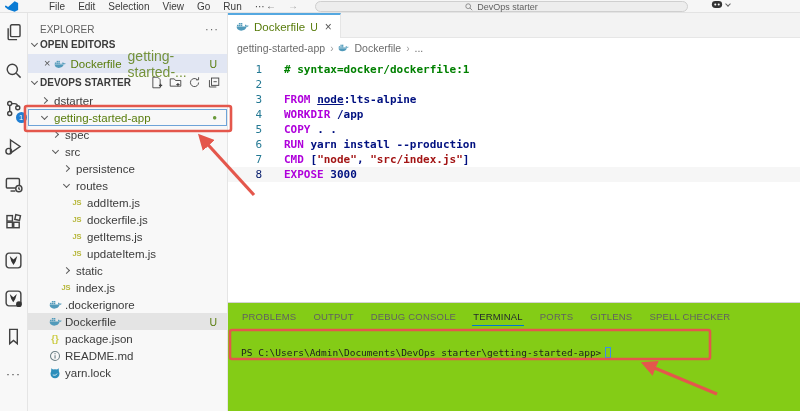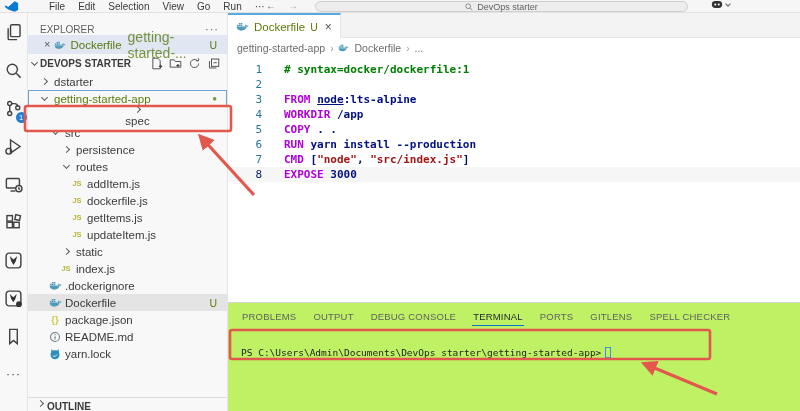--- a/index.html
+++ b/index.html
@@ -70,21 +70,21 @@
   .breadcrumb { height:20px; display:flex; align-items:center; gap:5px; padding-left:9px; font-size:10.5px; color:#6c6c6c; }
   .breadcrumb .sep { color:#9a9a9a; font-size:10px; }
   .code { font-family:"DejaVu Sans Mono","Liberation Mono",monospace; font-size:11px; line-height:15px; padding-top:4px; }
   .code-line { display:flex; height:15px; white-space:pre; }
   .code-line.active { background:rgba(0,0,0,0.035); }
   .ln { width:34px; text-align:right; color:#237893; flex:0 0 auto; }
   .code-line.active .ln { color:#0b216f; }
   .lc { margin-left:22px;font-weight:bold; }
   .tk-link { text-decoration:underline; }
   
-  .panel { position:absolute; left:0; top:289px; width:572px; height:109px; border-top:1px solid #d4d4d4; background:#bef264; }
+  .panel { position:absolute; left:0; top:289px; width:572px; height:109px; border-top:1px solid #d4d4d4; background:#84cc16; }
   .panel-tabs { height:25px; display:flex; align-items:center; gap:15px; padding-left:13px;
     font-size:9.5px; color:#616161; letter-spacing:.2px; }
   .panel-tab { padding:5px 1px 3px; border-bottom:1px solid transparent; white-space:nowrap; }
   .panel-tab.active { color:#24292f; border-bottom-color:#0078d4; }
   .terminal-line { position:absolute; left:13px; top:44px; display:flex; align-items:center;
     font-family:"DejaVu Sans Mono","Liberation Mono",monospace; font-size:9.5px; color:#1e1e1e; white-space:pre; }
   .term-cursor { display:inline-block; width:6px; height:11px; border:1px solid #3b8eea; margin-left:4px; }
   
   .annotations { position:absolute; left:0; top:0; width:800px; height:411px; pointer-events:none; z-index:50; }
 </style>
@@ -192,20 +192,24 @@
       <span class="ab-dots">···</span>
     </div>
 </div>
 
 <div class="sidebar">
   <div class="sb-title">
     <span>EXPLORER</span>
     <span class="dots">···</span>
   </div>
 
+  <div class="sec-header">
+    <span class="chev down"></span>
+    <span>OPEN EDITORS</span>
+  </div>
 
   <div class="oe-item">
     <span class="oe-close">×</span>
     <span class="fi" id="oe-whale">
         <svg width="12" height="9.84" viewBox="0 0 16 13">
           <g fill="#519aba">
             <rect x="1.2" y="4.6" width="2" height="1.8"></rect>
             <rect x="3.5" y="4.6" width="2" height="1.8"></rect>
             <rect x="5.8" y="4.6" width="2" height="1.8"></rect>
             <rect x="3.5" y="2.4" width="2" height="1.8"></rect>
@@ -250,21 +254,21 @@
         </span>
         <span>dstarter</span>
       </div>
       <div class="tree-row outlined" style="padding-left: 9px;">
         <span class="slot">
           <span class="chev down"></span>
         </span>
         <span style="color: rgb(88, 124, 12);">getting-started-app</span>
         <span class="row-badge" style="color: rgb(106, 154, 58); font-size: 8px;">●</span>
       </div>
-      <div class="tree-row" style="padding-left: 20px; flex-direction: column;">
+      <div class="tree-row" style="padding-left: 20px;">
         <span class="slot">
           <span class="chev right"></span>
         </span>
         <span>spec</span>
       </div>
       <div class="tree-row" style="padding-left: 20px;">
         <span class="slot">
           <span class="chev down"></span>
         </span>
         <span>src</span>
@@ -380,24 +384,20 @@
               <polygon points="13,6.5 13,1.5 9,4.5" fill="#2c8ebb"></polygon>
               <circle cx="8" cy="9" r="6" fill="#2c8ebb"></circle>
               <path d="M5 10.5c2.2 1 4.8.6 5.8-1.8" stroke="#fff" fill="none" stroke-width="1"></path>
             </svg>
           </span>
         </span>
         <span>yarn.lock</span>
       </div>
     </div>
 
-  <div class="sb-outline">
-    <span class="chev right"></span>
-    <span>OUTLINE</span>
-  </div>
 </div>
 
 <div class="editor-col">
   <div class="tabbar">
     <div class="tab">
       <span class="fi" id="tab-whale">
           <svg width="13" height="10.66" viewBox="0 0 16 13">
             <g fill="#519aba">
               <rect x="1.2" y="4.6" width="2" height="1.8"></rect>
               <rect x="3.5" y="4.6" width="2" height="1.8"></rect>

